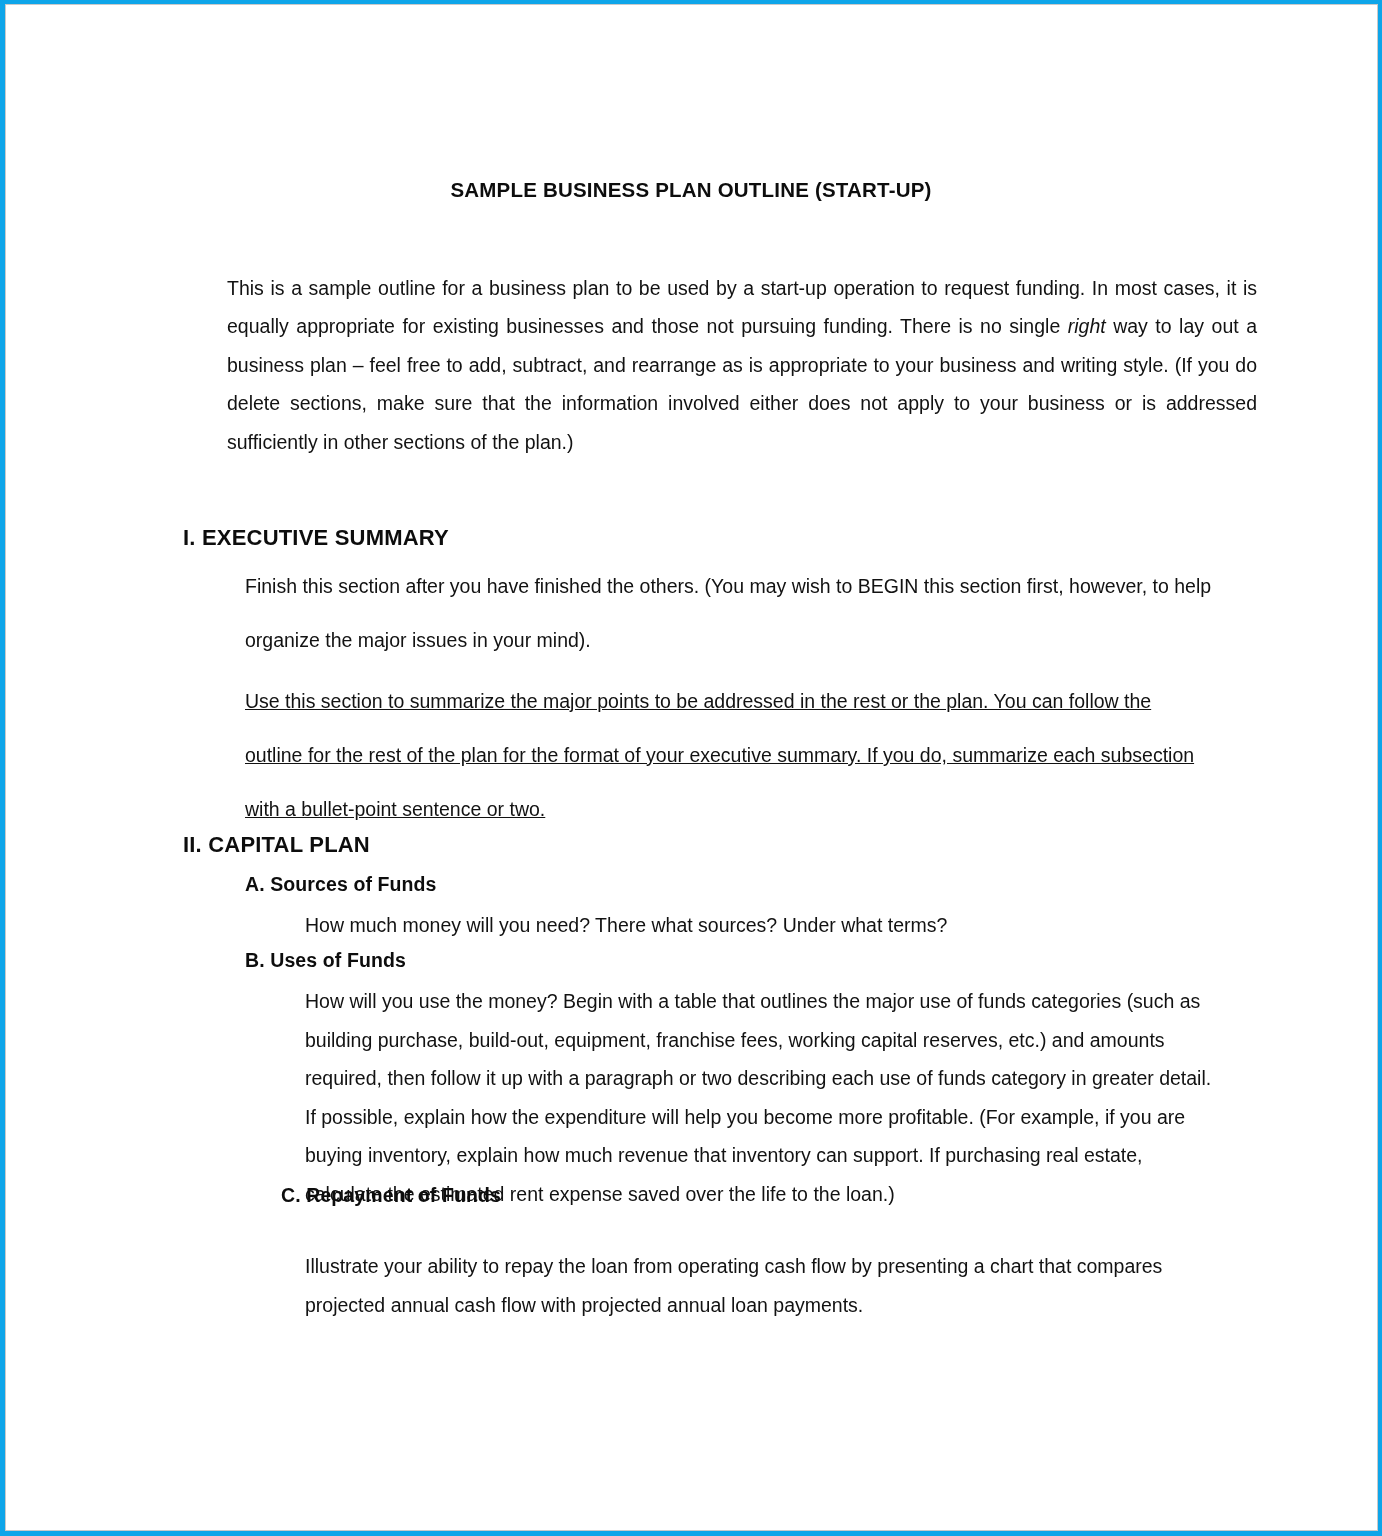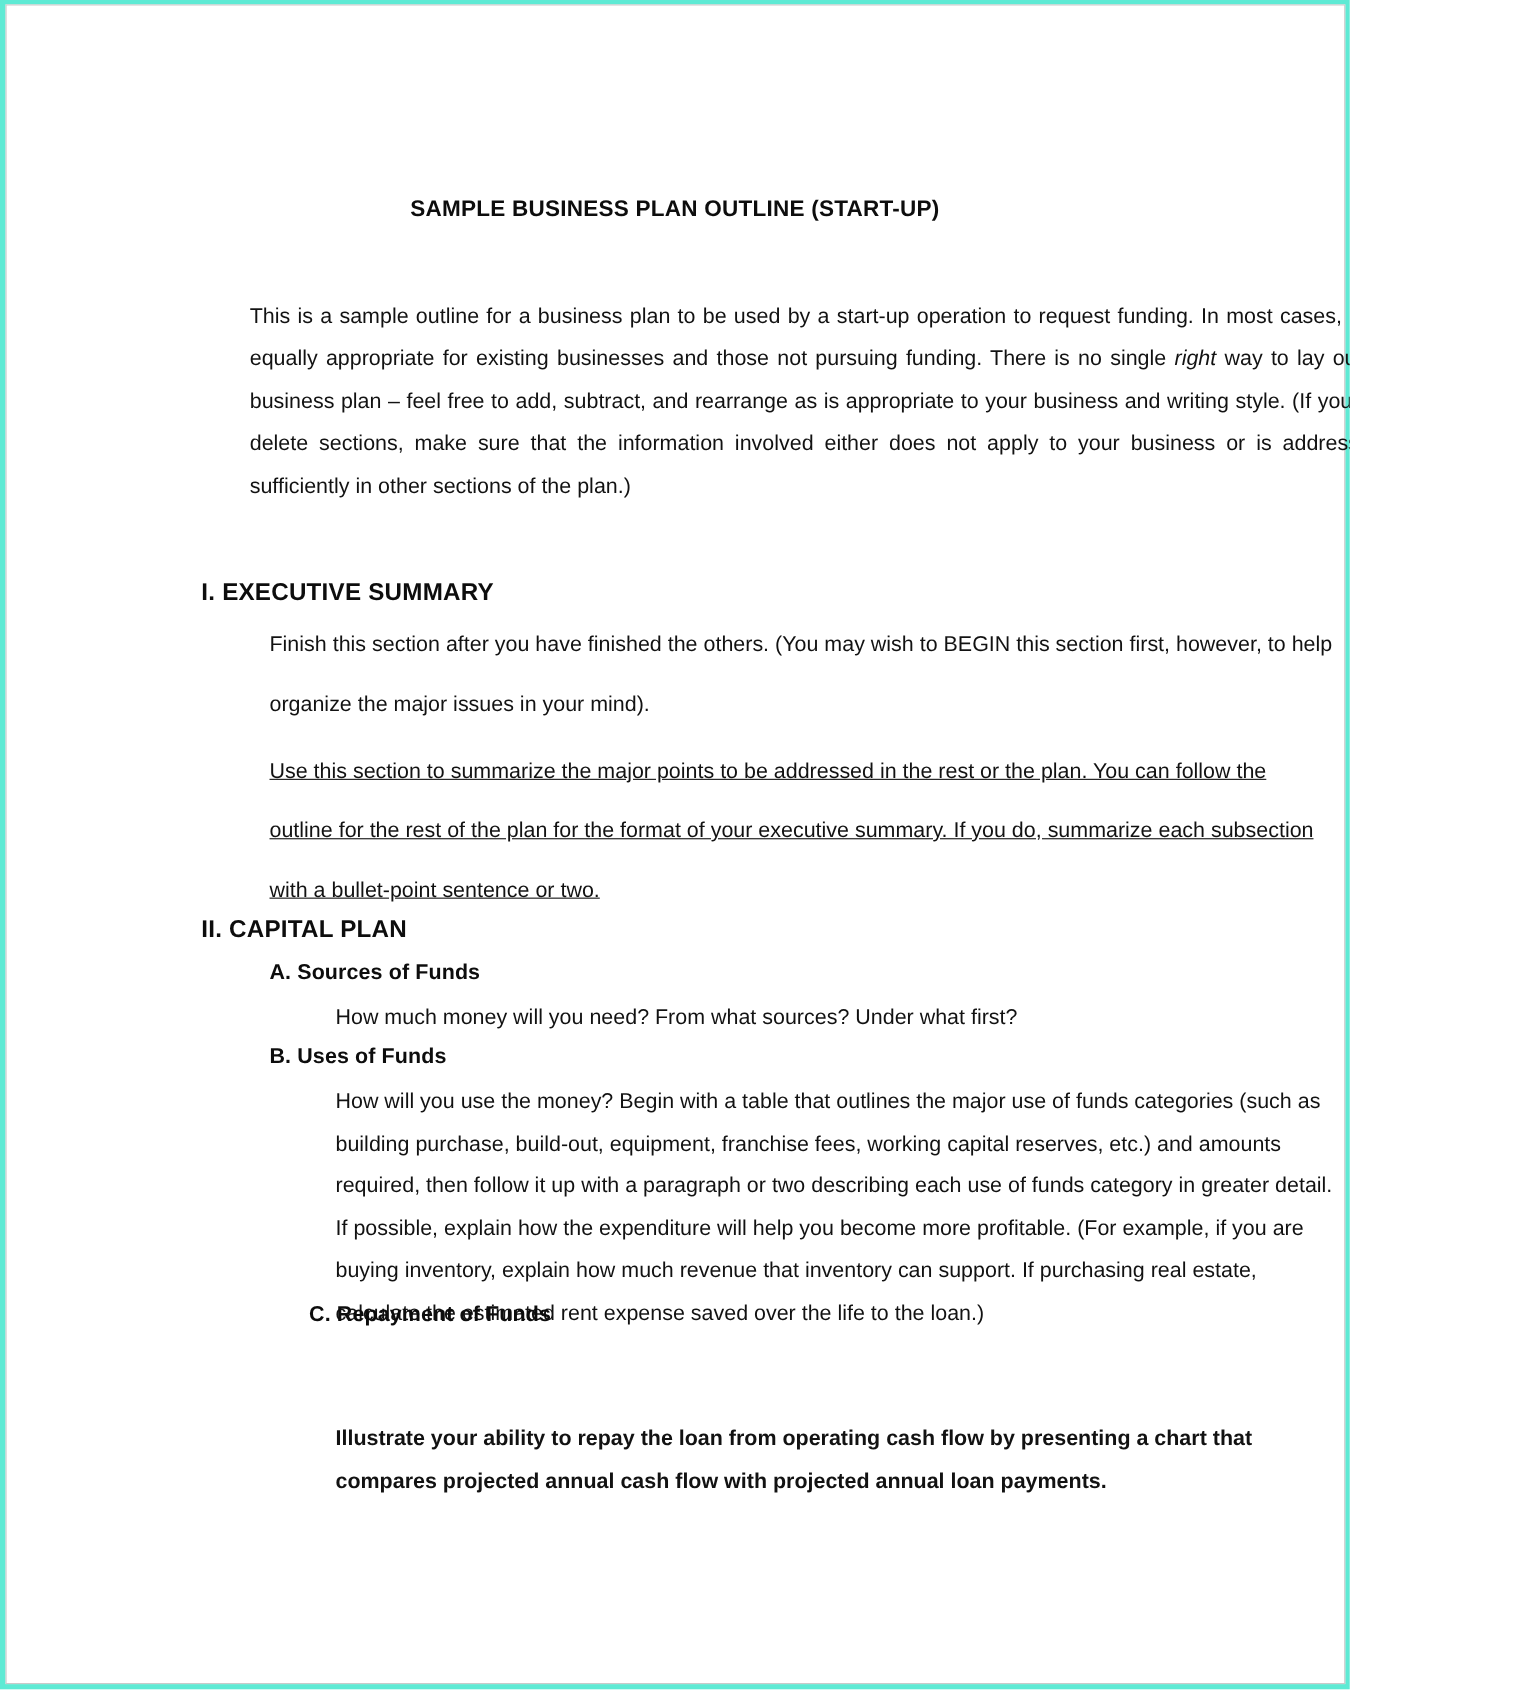--- a/index.html
+++ b/index.html
@@ -6,24 +6,24 @@
   html, body {
     margin: 0;
     padding: 0;
     background: #ffffff;
   }
   body {
     font-family: "Liberation Sans", sans-serif;
   }
   .page {
     position: relative;
-    width: 1227px;
+    width: 1382px;
     height: 1536px;
     box-sizing: border-box;
-    background: #5eead4;
+    background: #0ea5e9;
     overflow: hidden;
   }
   
   .page-frame {
     position: absolute;
     left: 5px;
     top: 4px;
     right: 4px;
     bottom: 5px;
     border: 1px solid #c9c9c9;
@@ -117,24 +117,24 @@
     <div class="sec-heading" style="top:525px;">I. EXECUTIVE SUMMARY</div>
 
     <div class="body-l1" style="top:559px;">Finish this section after you have finished the others. (You may wish to BEGIN this section first, however, to help organize the major issues in your mind).</div>
 
     <div class="body-l1" style="top:674px;text-decoration:underline;">Use this section to summarize the major points to be addressed in the rest or the plan. You can follow the outline for the rest of the plan for the format of your executive summary. If you do, summarize each subsection with a bullet-point sentence or two.</div>
 
     <div class="sec-heading" style="top:832px;">II. CAPITAL PLAN</div>
 
     <div class="sub-heading" style="top:873px;">A. Sources of Funds</div>
 
-    <div class="body-l2" style="top:906px;">How much money will you need?  From what sources? Under what first?</div>
+    <div class="body-l2" style="top:906px;">How much money will you need?  There what sources? Under what terms?</div>
 
     <div class="sub-heading" style="top:949px;">B. Uses of Funds</div>
 
     <div class="body-l2" style="top:982px;">How will you use the money? Begin with a table that outlines the major use of funds categories (such as building purchase, build-out, equipment, franchise fees, working capital reserves, etc.) and amounts required, then follow it up with a paragraph or two describing each use of funds category in greater detail. If possible, explain how the expenditure will help you become more profitable. (For example, if you are buying inventory, explain how much revenue that inventory can support. If purchasing real estate, calculate the estimated rent expense saved over the life to the loan.)</div>
 
     <div class="sub-heading" style="top:1184px;margin-left:36px;">C. Repayment of Funds</div>
 
-    <div class="body-l2" style="top:1289px;font-weight:bold;">Illustrate your ability to repay the loan from operating cash flow by presenting a chart that compares projected annual cash flow with projected annual loan payments.</div>
+    <div class="body-l2" style="top:1247px;">Illustrate your ability to repay the loan from operating cash flow by presenting a chart that compares projected annual cash flow with projected annual loan payments.</div>
 
   </div>
 </div>
 
 </body></html>

